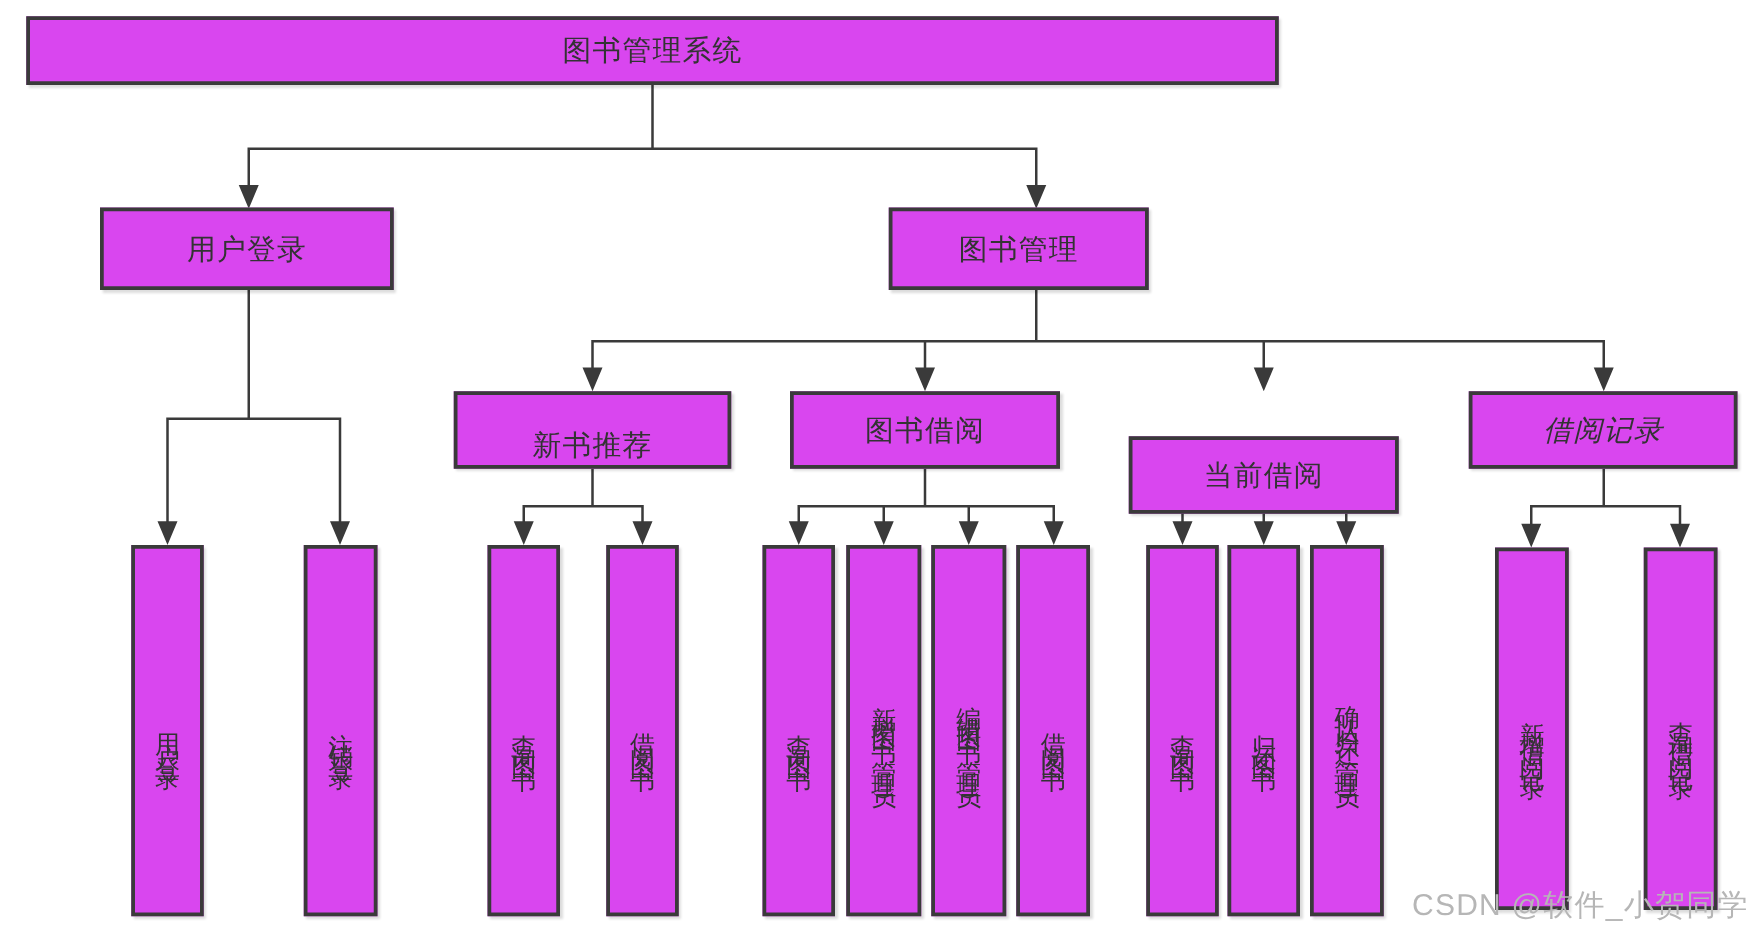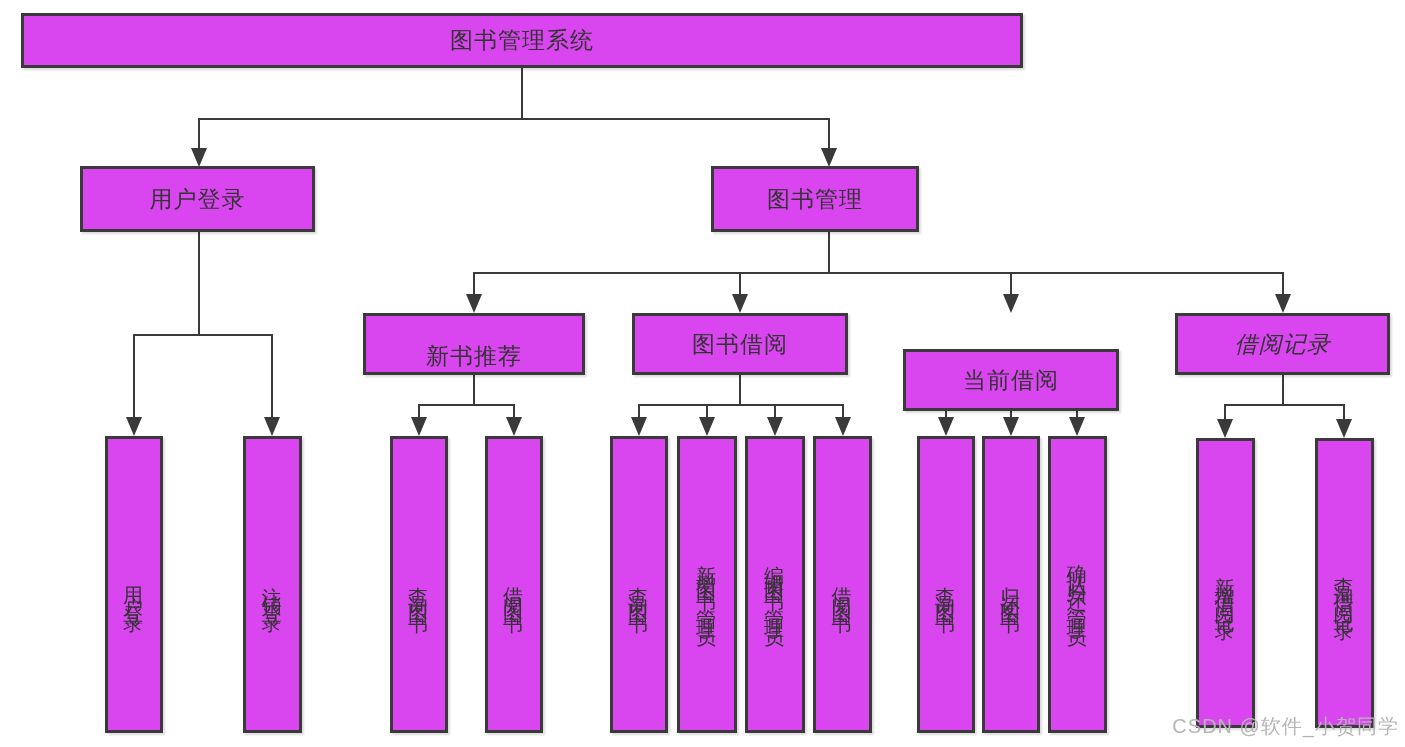--- a/index.html
+++ b/index.html
@@ -48,21 +48,21 @@
     white-space: nowrap;
   }
   .root-box {
     left: 21px; top: 13px; width: 1002px; height: 55px;
     border-width: 3px;
   }
   #watermark {
     position: absolute;
     right: 6px;
     bottom: 7px;
-    font-size: 20px;
+    font-size: 24px;
     color: #b6b6b6;
     letter-spacing: 1px;
     white-space: nowrap;
     z-index: 5;
   }
 </style>
 </head>
 <body>
 
 <div id="stage">

